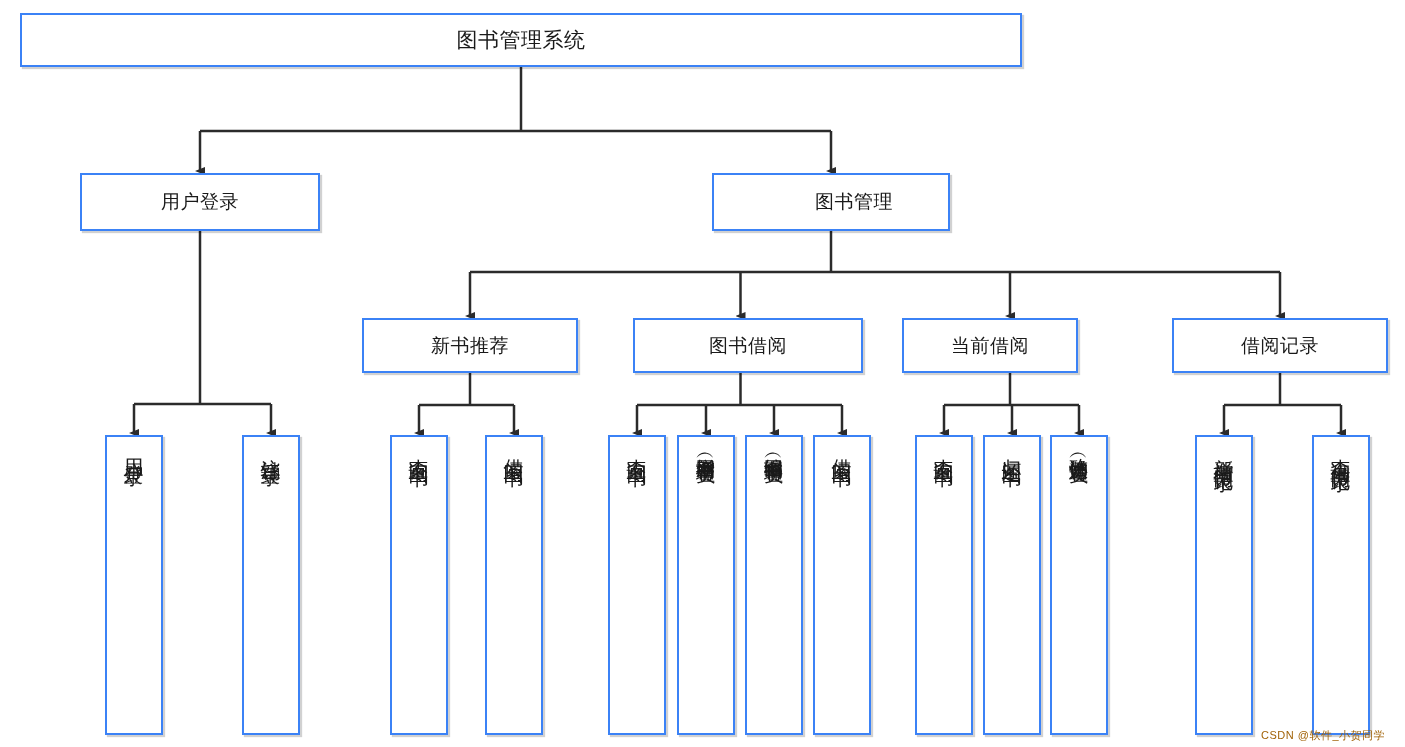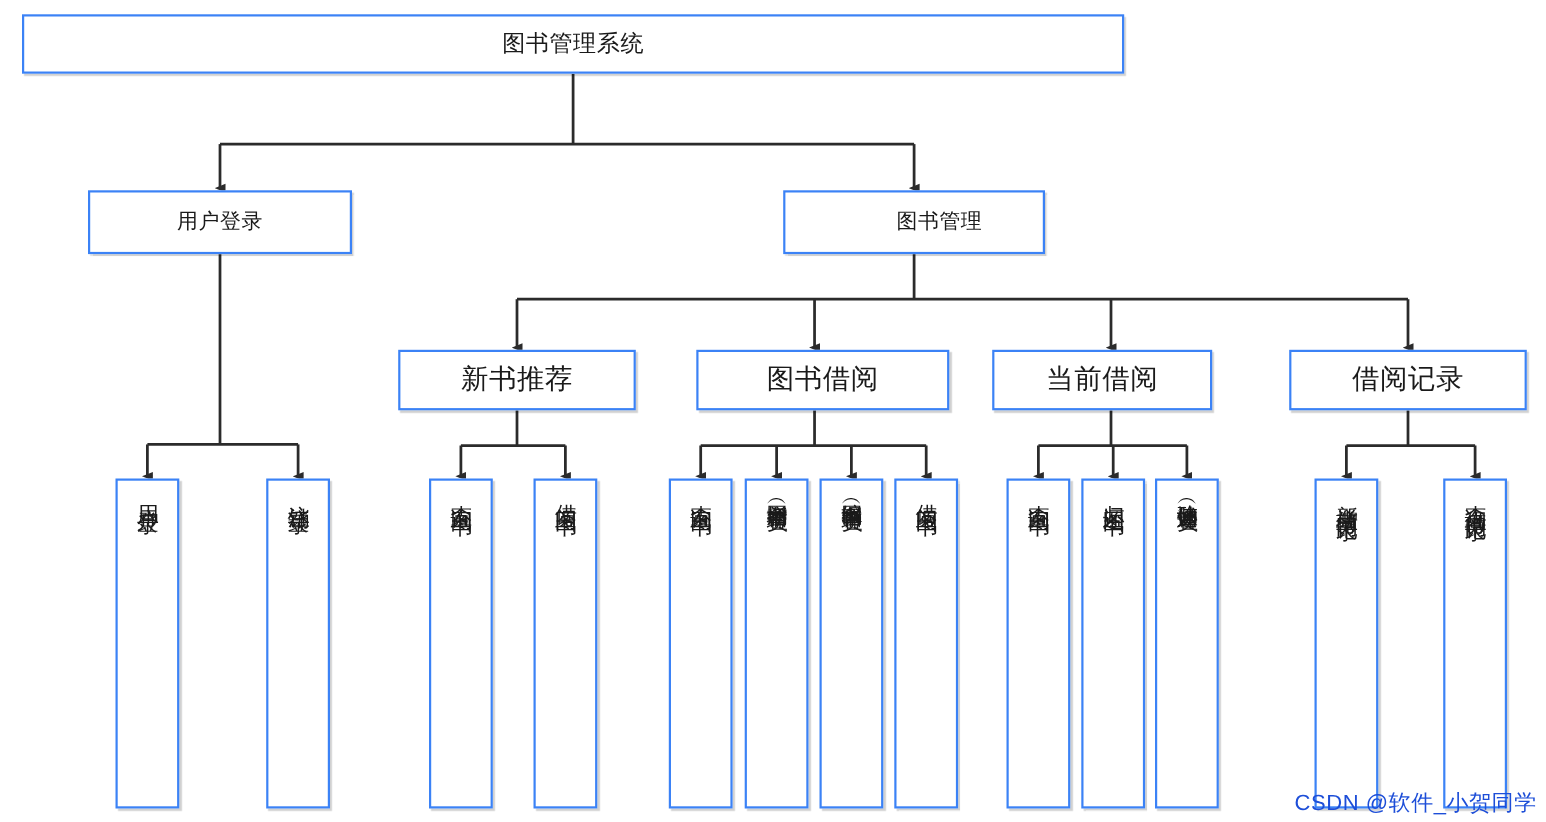--- a/index.html
+++ b/index.html
@@ -42,42 +42,42 @@
     text-align: center;
     line-height: 1.05;
   }
   
   .node.h .lbl {
     writing-mode: horizontal-tb;
     letter-spacing: 0.5px;
   }
   .node.h.title .lbl { font-size: 21px; }
   .node.h.lvl2 .lbl { font-size: 19px; }
-  .node.h.lvl3 .lbl { font-size: 25px; text-align: right; }
+  .node.h.lvl3 .lbl { font-size: 19px; text-align: right; }
   
   .node.v {
     align-items: flex-start;
     justify-content: center;
     padding-top: 6px;
   }
   .node.v .lbl {
     writing-mode: vertical-rl;
     text-orientation: upright;
     font-size: 20px;
     letter-spacing: 3px;
     line-height: 1;
     white-space: nowrap;
   }
   .node.v.tall .lbl { font-size: 19px; letter-spacing: 1px; }
   #watermark {
     position: absolute;
-    right: 8px;
+    right: 20px;
     bottom: 4px;
-    font-size: 20px;
-    color: #1d4ed8;
+    font-size: 11px;
+    color: #a16207;
     letter-spacing: 0.5px;
     white-space: nowrap;
     user-select: none;
   }
 </style>
 </head>
 <body>
 
 <div id="canvas">
 
@@ -133,21 +133,21 @@
       </div>
       <div class="node h lvl2" style="left: 712px; top: 173px; width: 238px; height: 58px; padding-left: 46px;">
         <span class="lbl">图书管理</span>
       </div>
       <div class="node h lvl3" style="left: 362px; top: 318px; width: 216px; height: 55px;">
         <span class="lbl">新书推荐</span>
       </div>
       <div class="node h lvl3" style="left: 633px; top: 318px; width: 230px; height: 55px;">
         <span class="lbl">图书借阅</span>
       </div>
-      <div class="node h lvl3" style="left: 902px; top: 318px; width: 200px; height: 55px;">
+      <div class="node h lvl3" style="left: 902px; top: 318px; width: 176px; height: 55px;">
         <span class="lbl">当前借阅</span>
       </div>
       <div class="node h lvl3" style="left: 1172px; top: 318px; width: 216px; height: 55px;">
         <span class="lbl">借阅记录</span>
       </div>
       <div class="node v lvl4" style="left: 105px; top: 435px; width: 58px; height: 300px;">
         <span class="lbl">用户登录</span>
       </div>
       <div class="node v lvl4" style="left: 242px; top: 435px; width: 58px; height: 300px;">
         <span class="lbl">注销登录</span>

